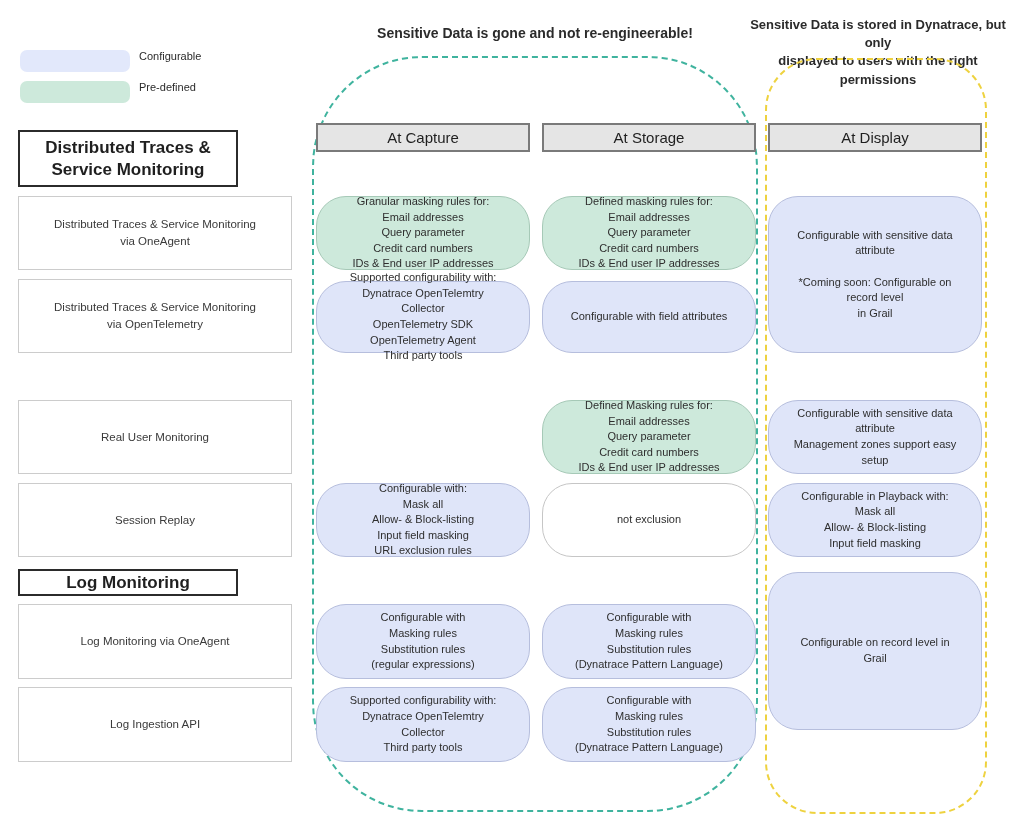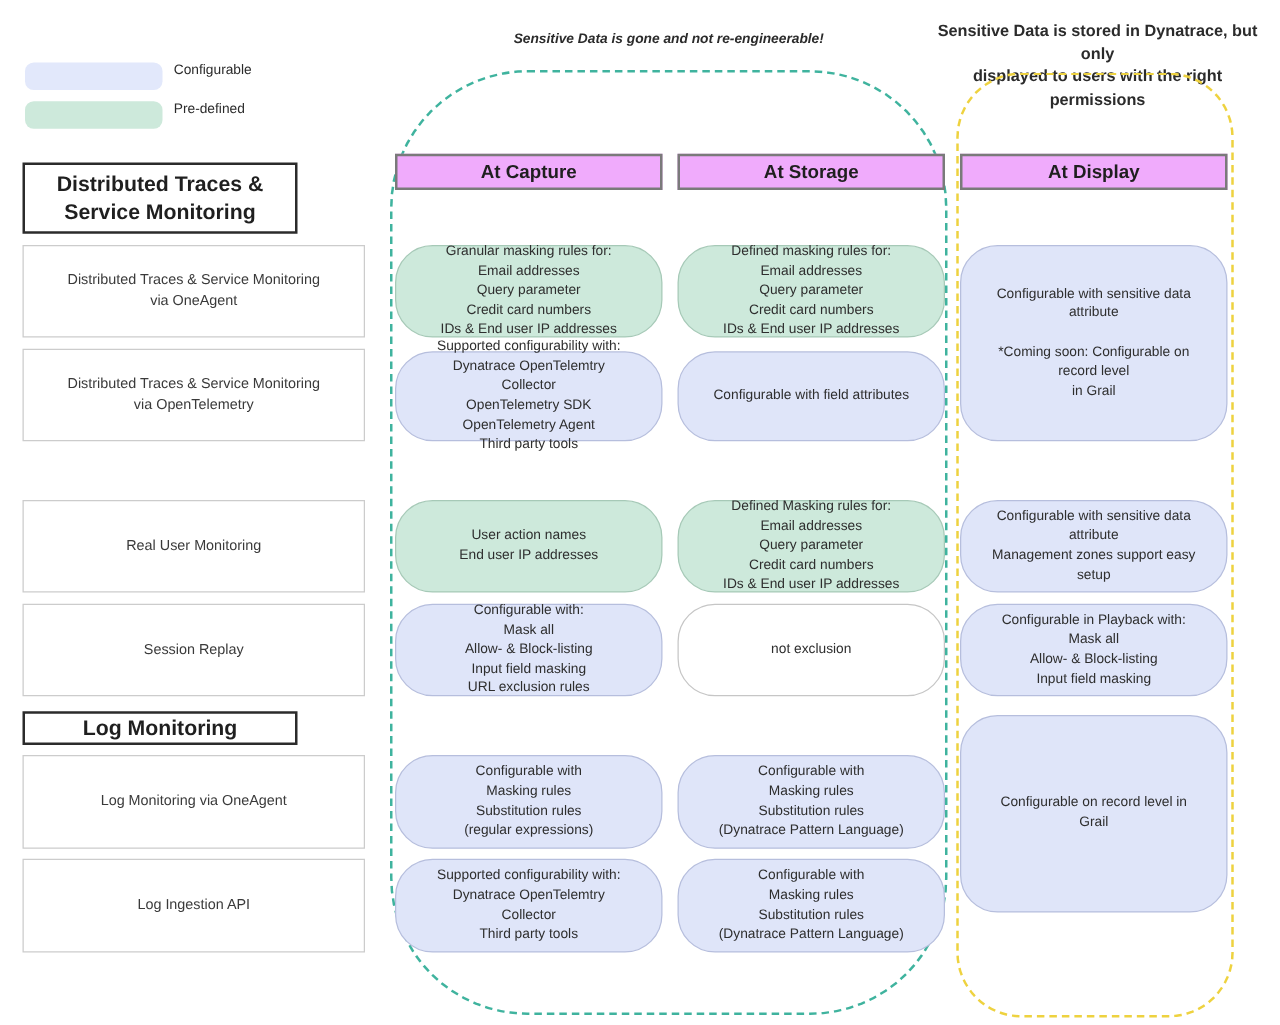--- a/index.html
+++ b/index.html
@@ -3,37 +3,37 @@
 <meta charset="utf-8">
 <style>
   * { margin: 0; padding: 0; box-sizing: border-box; }
   html, body { width: 1024px; height: 820px; background: #ffffff; font-family: "Liberation Sans", "DejaVu Sans", sans-serif; }
   .canvas { position: relative; width: 1024px; height: 820px; background: #ffffff; overflow: hidden; }
 
   .pre { white-space: pre-line; }
 
   
   .note { position: absolute; font-weight: bold; color: #2b2b2b; text-align: center; line-height: 1.4; }
-  .note-capture { left: 312px; top: 24px; width: 446px; font-size: 11px; font-style: italic; }
+  .note-capture { left: 312px; top: 24px; width: 446px; font-size: 14px; }
   .note-display { left: 740px; top: 16px; width: 276px; font-size: 13px; }
 
   
   .legend { position: absolute; left: 20px; top: 50px; }
   .legend-row { display: flex; align-items: flex-start; margin-bottom: 9px; }
   .swatch { width: 110px; height: 22px; border-radius: 7px; margin-right: 9px; }
   .swatch-blue { background: #e2e8fb; }
   .swatch-green { background: #cde9db; }
   .legend-label { font-size: 11px; color: #2b2b2b; }
 
   
   .group-teal { position: absolute; left: 312px; top: 56px; width: 446px; height: 756px; border: 2px dashed #3fb39e; border-radius: 110px; }
   .group-yellow { position: absolute; left: 765px; top: 58px; width: 222px; height: 756px; border: 2px dashed #eed23f; border-radius: 52px; }
 
   
-  .col-header { position: absolute; top: 123px; height: 29px; background: #f0abfc; border: 2px solid #7a7a7a; display: flex; align-items: center; justify-content: center; font-weight: bold; font-size: 15px; color: #1f1f1f; }
+  .col-header { position: absolute; top: 123px; height: 29px; background: #e5e5e5; border: 2px solid #7a7a7a; display: flex; align-items: center; justify-content: center; font-weight: normal; font-size: 15px; color: #1f1f1f; }
 
   
   .section-header { position: absolute; left: 18px; width: 220px; background: #ffffff; border: 2px solid #2b2b2b; display: flex; align-items: center; justify-content: center; text-align: center; font-weight: bold; font-size: 17px; color: #1f1f1f; line-height: 1.25; }
   .row-label { position: absolute; left: 18px; width: 274px; background: #ffffff; border: 1px solid #cccccc; display: flex; align-items: center; justify-content: center; text-align: center; font-size: 11.5px; color: #3a3a3a; line-height: 1.45; }
 
   
   .cell { position: absolute; border-radius: 30px; display: flex; align-items: center; justify-content: center; text-align: center; font-size: 11px; color: #2e2e2e; line-height: 1.42; padding: 6px 22px; }
   .cell-green { background: #cde9db; border: 1px solid #a6c9b7; }
   .cell-blue  { background: #dfe5f9; border: 1px solid #b6bedd; }
   .cell-white { background: #ffffff; border: 1px solid #c6c6c6; }
@@ -108,22 +108,20 @@
 Dynatrace OpenTelemtry Collector
 OpenTelemetry SDK
 OpenTelemetry Agent
 Third party tools</div>
   <div class="cell cell-blue col-storage r2 pre">Configurable with field attributes</div>
   <div class="cell cell-blue col-display span12 pre">Configurable with sensitive data attribute
 
 *Coming soon: Configurable on record level
 in Grail</div>
 
-  <div class="cell cell-green col-capture r3 pre">User action names
-End user IP addresses</div>
   <div class="cell cell-green col-storage r3 pre">Defined Masking rules for:
 Email addresses
 Query parameter
 Credit card numbers
 IDs &amp; End user IP addresses</div>
   <div class="cell cell-blue col-display r3 pre">Configurable with sensitive data attribute
 Management zones support easy setup</div>
   <div class="cell cell-blue col-capture r4 pre">Configurable with:
 Mask all
 Allow- &amp; Block-listing

